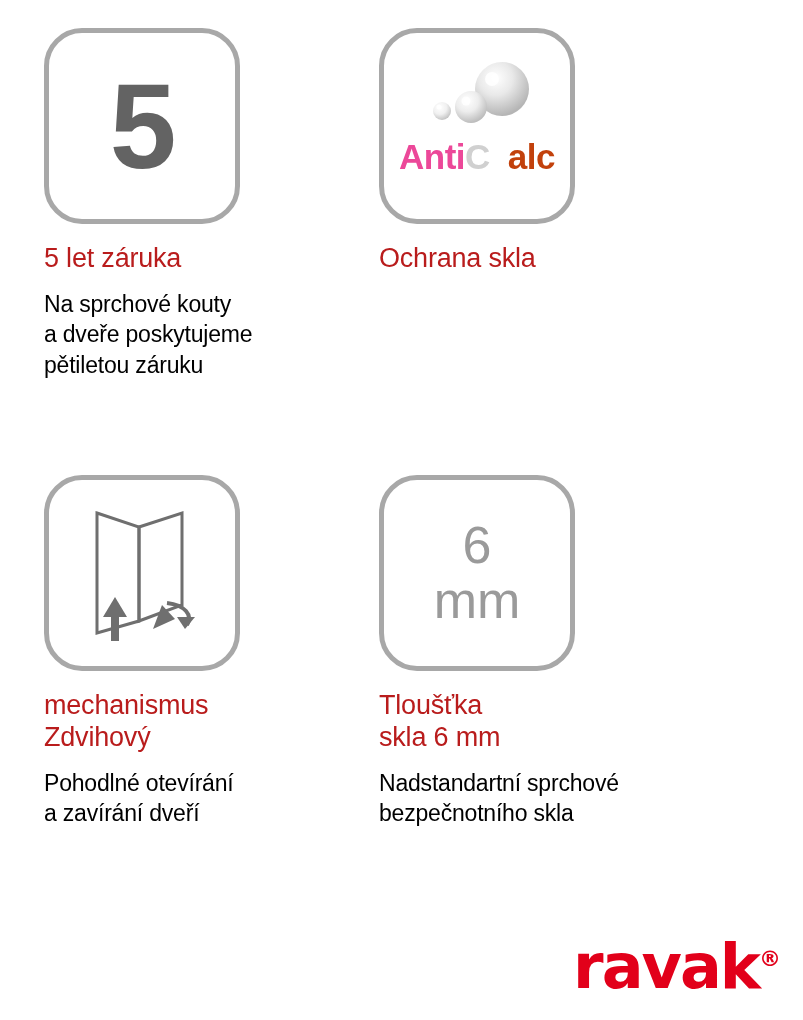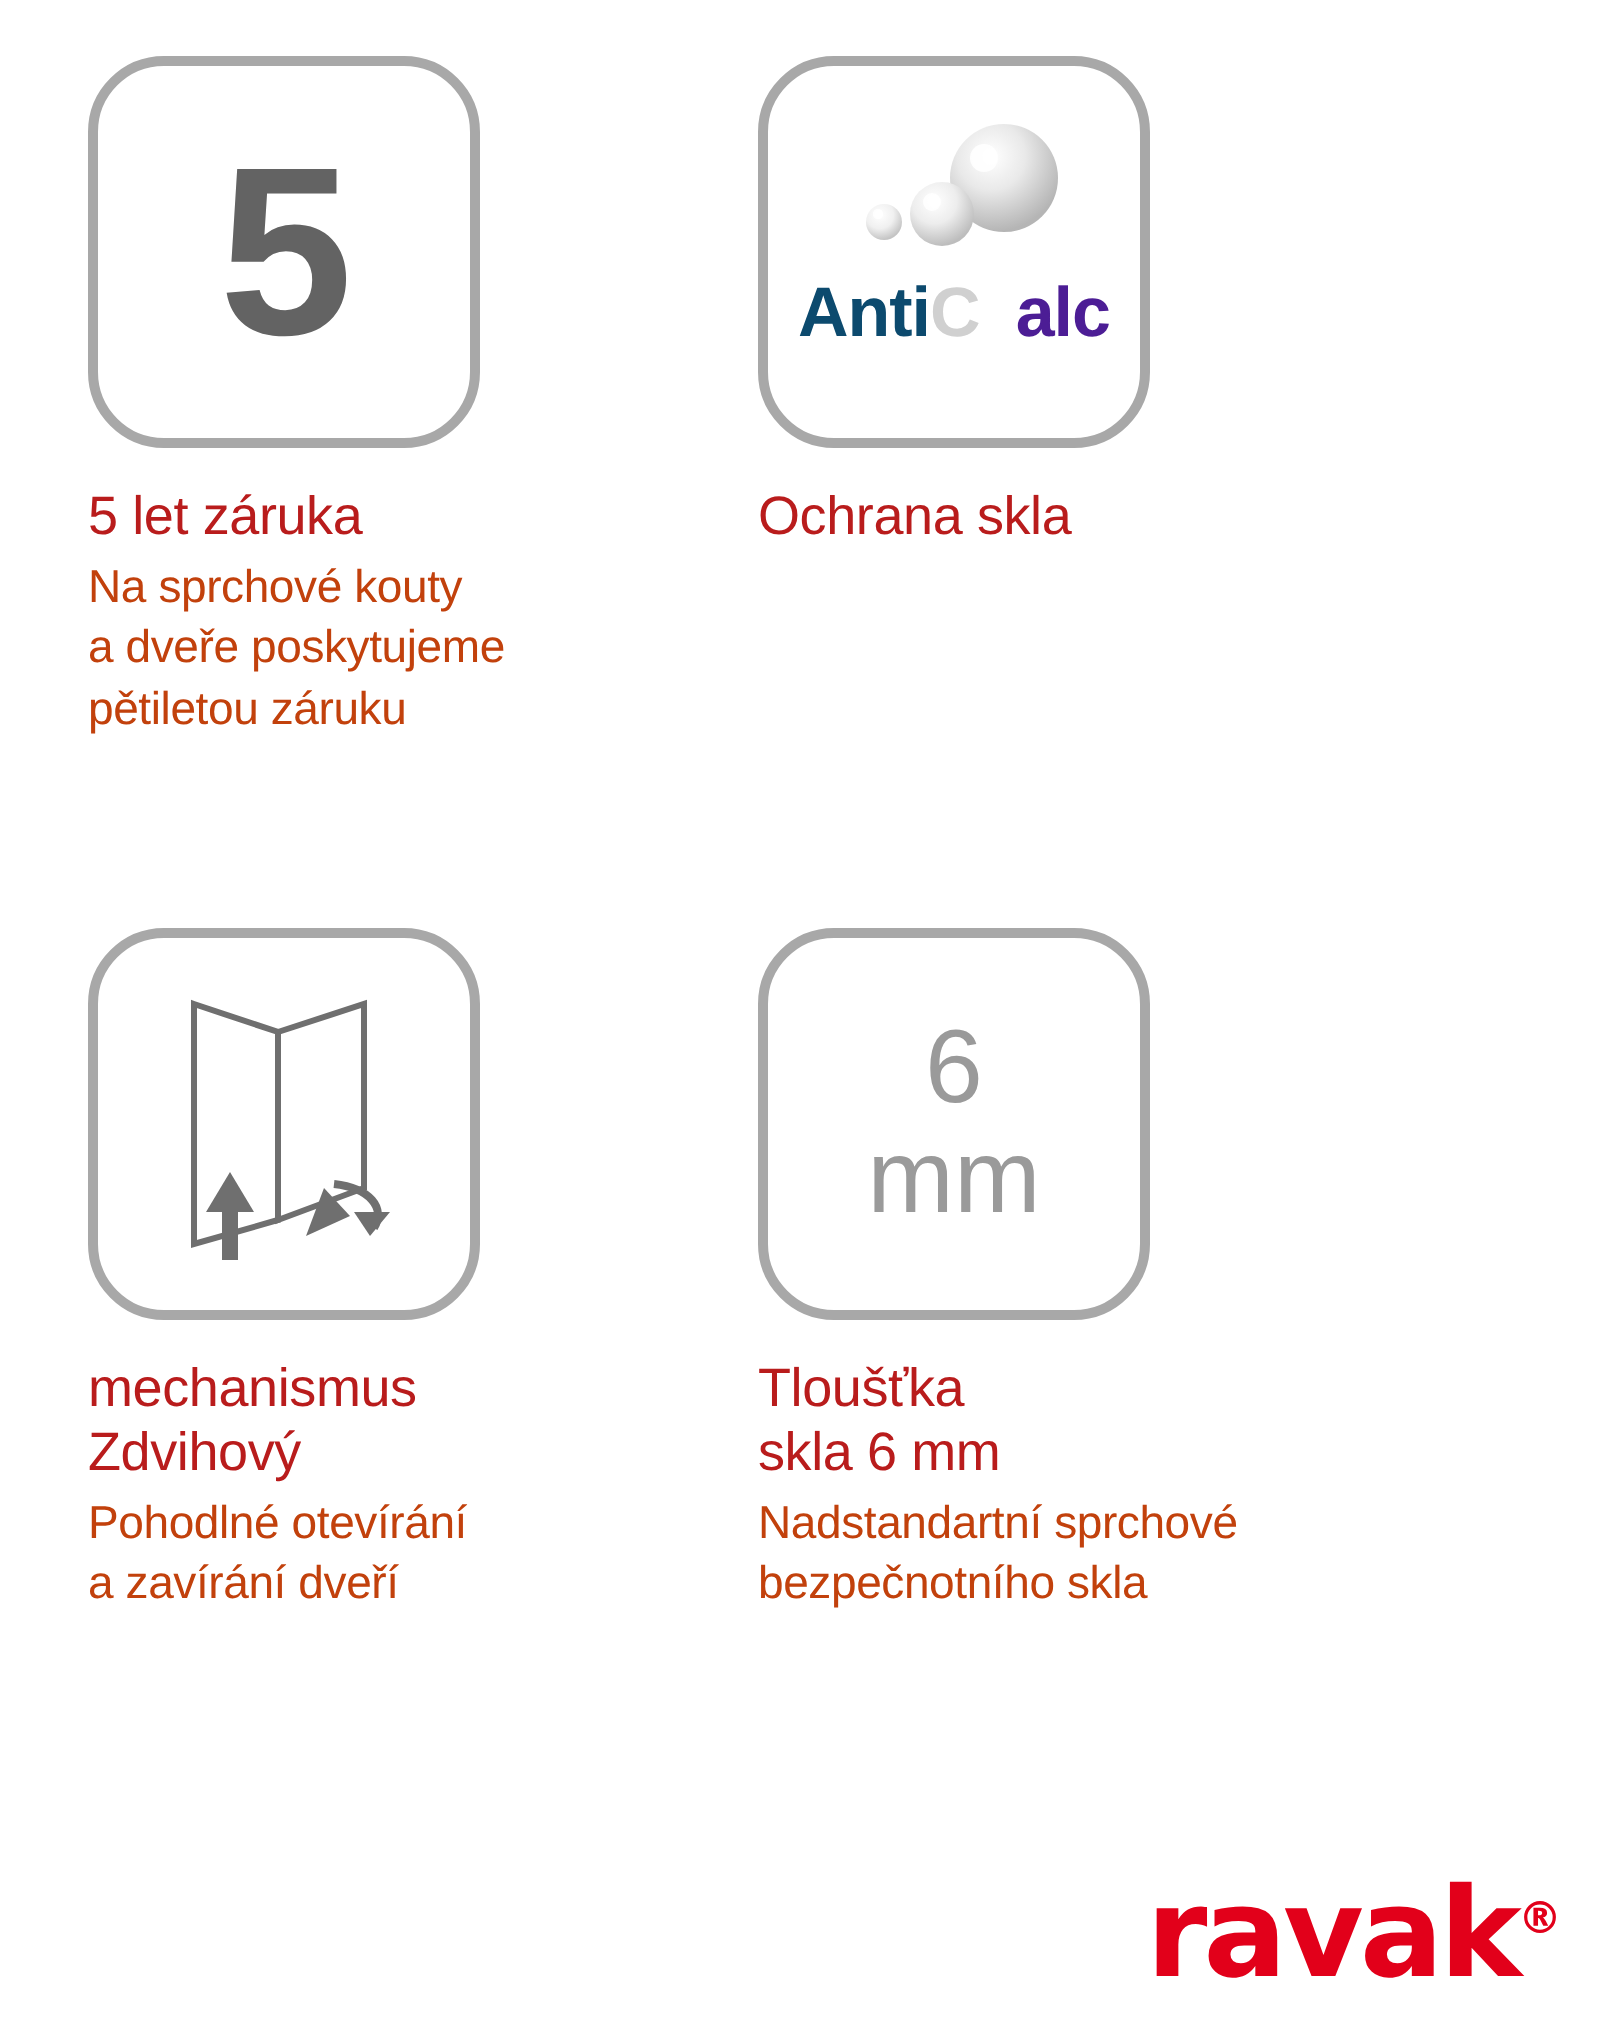--- a/index.html
+++ b/index.html
@@ -49,23 +49,23 @@
   .feature-title {
     font-size: 27px;
     font-weight: normal;
     color: #b91c1c;
     margin-top: 19px;
     line-height: 1.18;
     letter-spacing: -0.2px;
   }
   .feature-desc {
     font-size: 23px;
-    color: #c2410c;
+    color: #000000;
     line-height: 1.32;
-    margin-top: 3px;
+    margin-top: 14px;
     letter-spacing: -0.2px;
   }
 
   
   .big-number {
     font-size: 120px;
     font-weight: bold;
     color: #636363;
     line-height: 1;
     letter-spacing: -2px;
@@ -80,23 +80,23 @@
   .anticalc-text {
     position: absolute;
     left: 0;
     right: 0;
     bottom: 42px;
     text-align: center;
     font-size: 35px;
     font-weight: bold;
     letter-spacing: -0.5px;
   }
-  .ac-anti { color: #0c4a6e; }
+  .ac-anti { color: #ec4899; }
   .ac-c { color: #d0d0d0; }
-  .ac-alc { color: #4c1d95; margin-left: 18px; }
+  .ac-alc { color: #c2410c; margin-left: 18px; }
   .drops {
     position: absolute;
     left: 0;
     right: 0;
     top: 26px;
     height: 80px;
   }
 
   
   .thickness {

